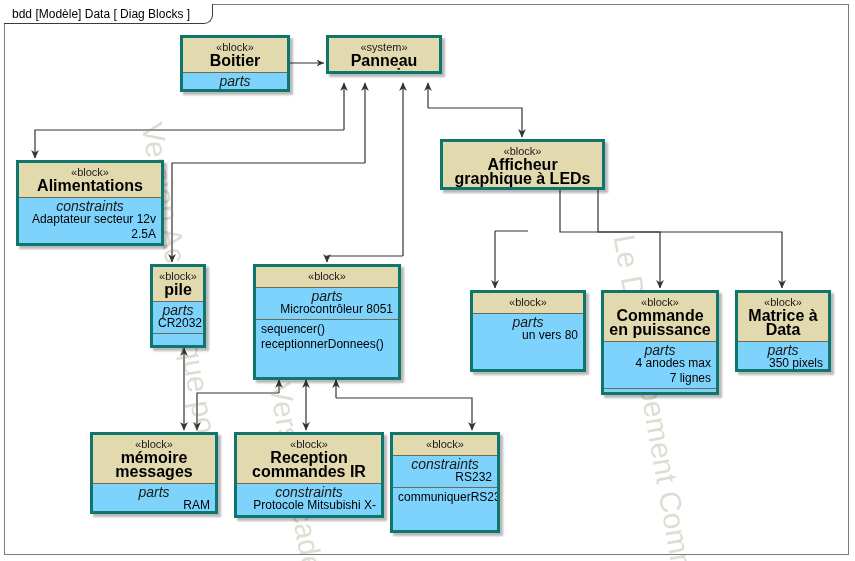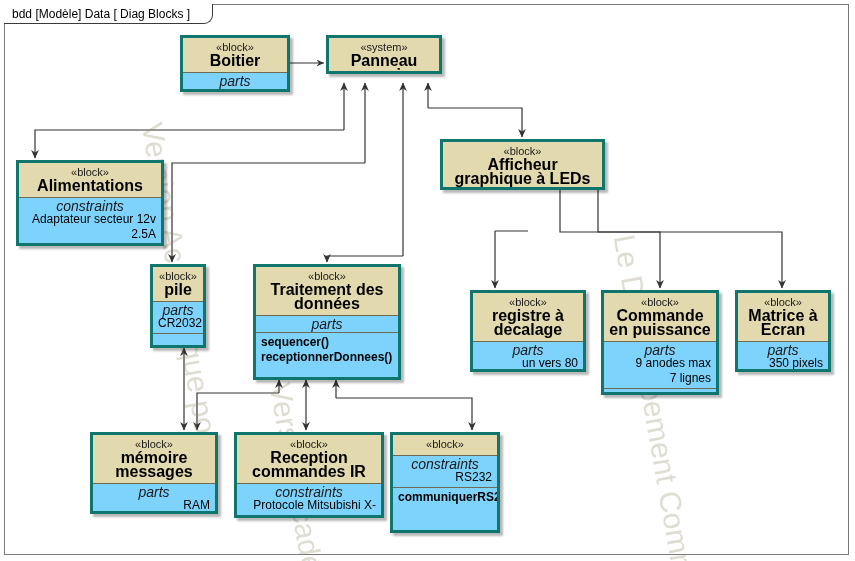--- a/index.html
+++ b/index.html
@@ -73,21 +73,20 @@
   }
   .val{
     display:block;
     font-size:12px;color:#000;line-height:15px;
     text-align:right;
   }
   .op{
     display:block;
     font-size:12px;color:#000;line-height:15px;
     text-align:left;
-    font-weight:bold;
   }
   .comp.empty{min-height:13px;}
   
   #watermark{
     position:absolute;left:0;top:0;width:855px;height:561px;
     z-index:8;pointer-events:none;overflow:hidden;
   }
   .wm{
     position:absolute;
     font-size:30px;
@@ -215,62 +214,61 @@
     <div class="comp">
       <span class="sectlabel">parts</span>
       <span class="val">CR2032</span>
     </div>
     <div class="comp empty"></div>
   </div>
 
   <div class="block" style="left:253px;top:264px;width:148px;height:116px;">
     <div class="comp head">
       <span class="stereo">«block»</span>
-      <span class="bname">Traitement des données</span>
-    </div>
-    <div class="comp">
-      <span class="sectlabel">parts</span>
+    </div>
+    <div class="comp">
+      <span class="sectlabel">parts</span>
+      <span class="val">Microcontrôleur 8051</span>
     </div>
     <div class="comp">
       <span class="op">sequencer()</span>
       <span class="op">receptionnerDonnees()</span>
     </div>
   </div>
 
   <div class="block" style="left:470px;top:290px;width:116px;height:82px;">
     <div class="comp head">
       <span class="stereo">«block»</span>
-      <span class="bname">registre à decalage</span>
     </div>
     <div class="comp">
       <span class="sectlabel">parts</span>
       <span class="val">un vers 80</span>
     </div>
 
   </div>
 
   <div class="block" style="left:601px;top:290px;width:118px;height:105px;">
     <div class="comp head">
       <span class="stereo">«block»</span>
       <span class="bname">Commande en puissance</span>
     </div>
     <div class="comp">
       <span class="sectlabel">parts</span>
-      <span class="val">9 anodes max</span>
+      <span class="val">4 anodes max</span>
       <span class="val">7 lignes</span>
     </div>
     <div class="comp">
       <span class="op">amplifier()</span>
     </div>
   </div>
 
   <div class="block" style="left:735px;top:290px;width:96px;height:82px;">
     <div class="comp head">
       <span class="stereo">«block»</span>
-      <span class="bname">Matrice à Ecran</span>
+      <span class="bname">Matrice à Data</span>
     </div>
     <div class="comp">
       <span class="sectlabel">parts</span>
       <span class="val">350 pixels 7x80</span>
     </div>
 
   </div>
 
   <div class="block" style="left:90px;top:432px;width:128px;height:82px;">
     <div class="comp head">

